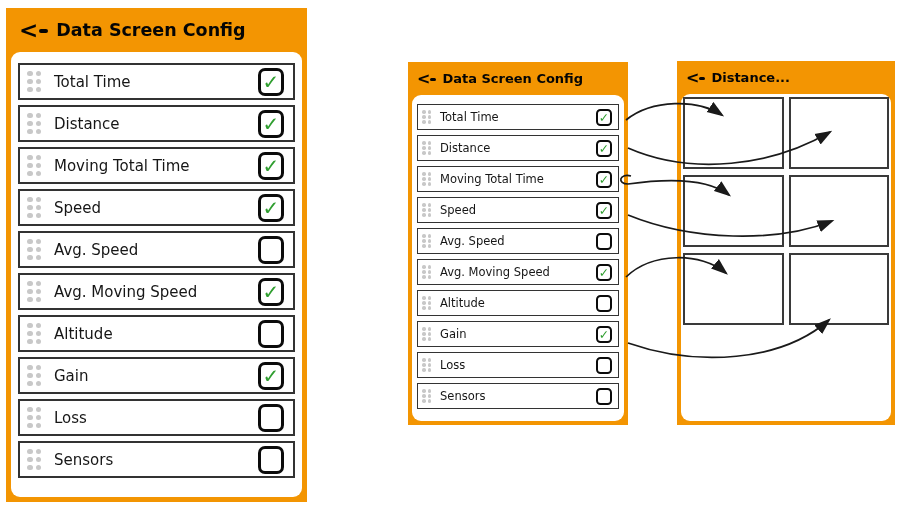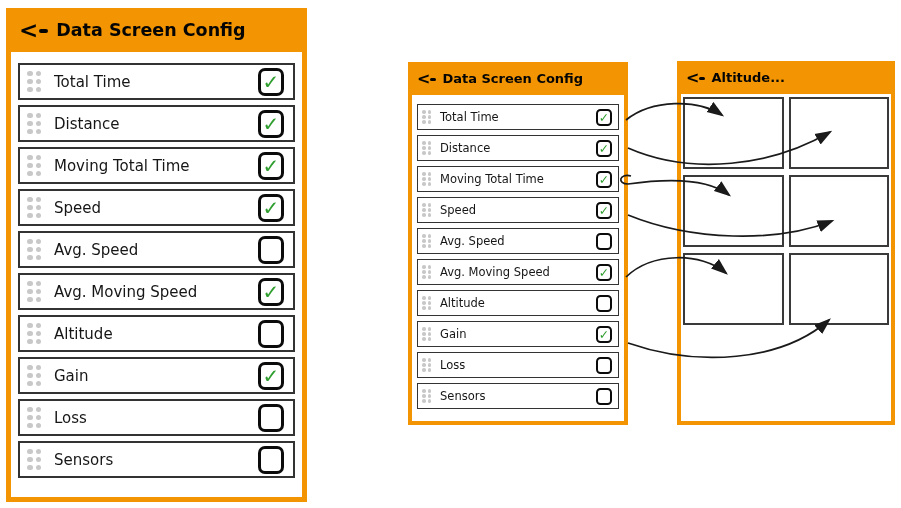--- a/index.html
+++ b/index.html
@@ -4,21 +4,21 @@
 <style>
   html,body{margin:0;padding:0;background:#ffffff;}
   body{
     width:901px;height:508px;position:relative;overflow:hidden;
     font-family:"DejaVu Sans","Liberation Sans",sans-serif;
   }
   .panel{position:absolute;background:#F39502;box-sizing:border-box;}
   .hdr{display:flex;align-items:center;color:#050505;font-weight:bold;}
   .back{display:inline-flex;align-items:center;font-weight:900;color:#050505;line-height:1;}
   .back-dash{display:inline-block;background:#050505;border-radius:2px;}
-  .content{position:absolute;background:#ffffff;box-sizing:border-box;}
+  .content{position:absolute;background:#ffffff;box-sizing:border-box;border-radius:9px;}
 
   
   #panel-left{left:6px;top:8px;width:301px;height:494px;}
   #panel-left .hdr{height:44px;padding-left:13px;font-size:17.5px;gap:8px;}
   #panel-left .back{font-size:23px;}
   #panel-left .back-dash{width:9px;height:4.5px;margin-left:1px;transform:translateY(1px);}
   #panel-left .content{left:5px;right:5px;top:44px;bottom:5px;padding:11px 7px;}
 
   .row{display:flex;align-items:center;background:#fff;box-sizing:border-box;border:2px solid #333;}
   .row-lg{height:37px;margin-bottom:5px;padding:0 9px 0 7px;}
@@ -330,21 +330,21 @@
       </div>
     </div>
 </div>
 
 <div class="panel" id="panel-rec">
   <div class="hdr">
     <span class="back">
         <span>&lt;</span>
         <span class="back-dash"></span>
       </span>
-    <span>Altitude...</span>
+    <span>Distance...</span>
   </div>
   <div class="content">
       <div class="cell"></div>
       <div class="cell"></div>
       <div class="cell"></div>
       <div class="cell"></div>
       <div class="cell"></div>
       <div class="cell"></div>
     </div>
 </div>

